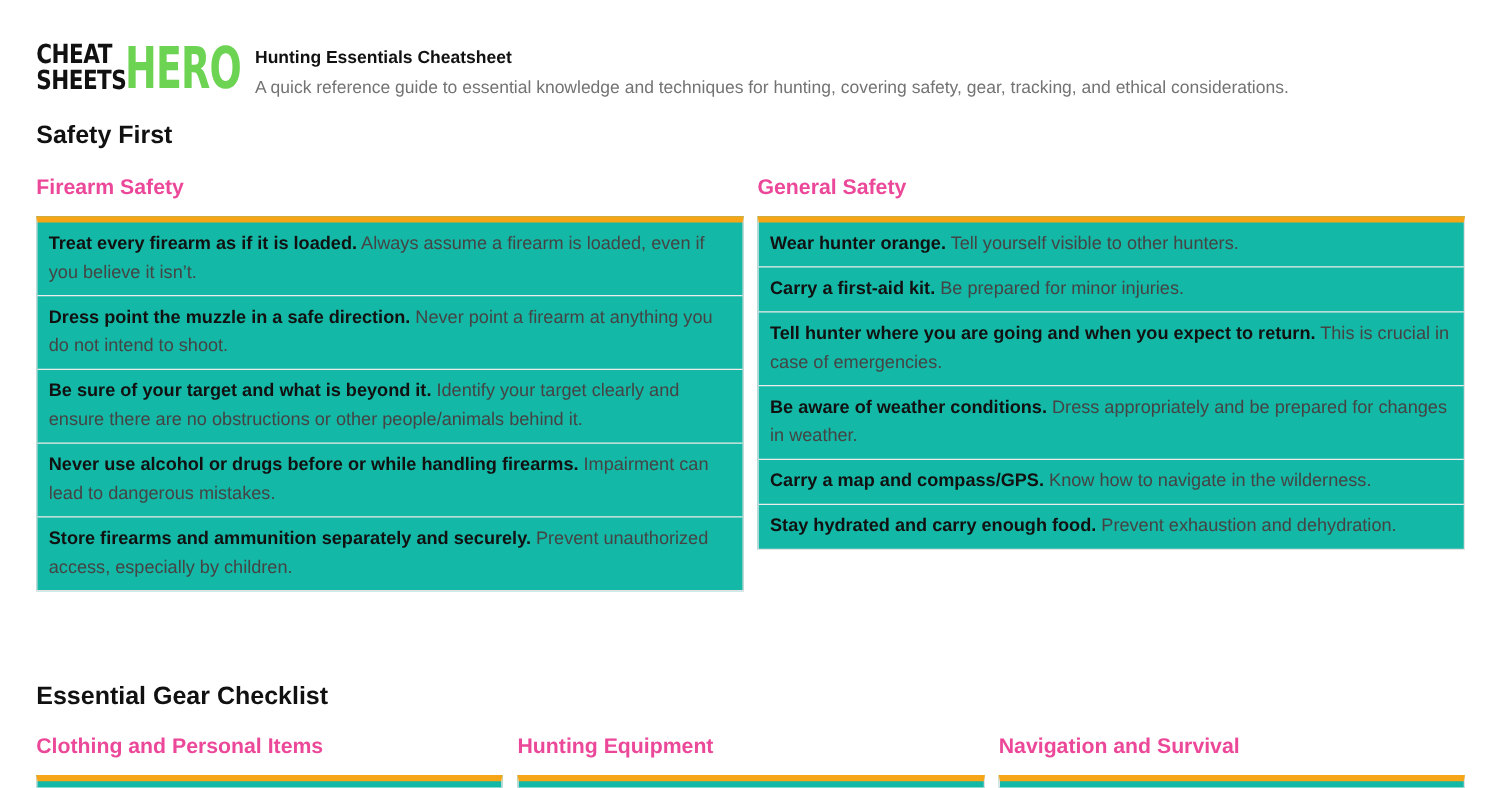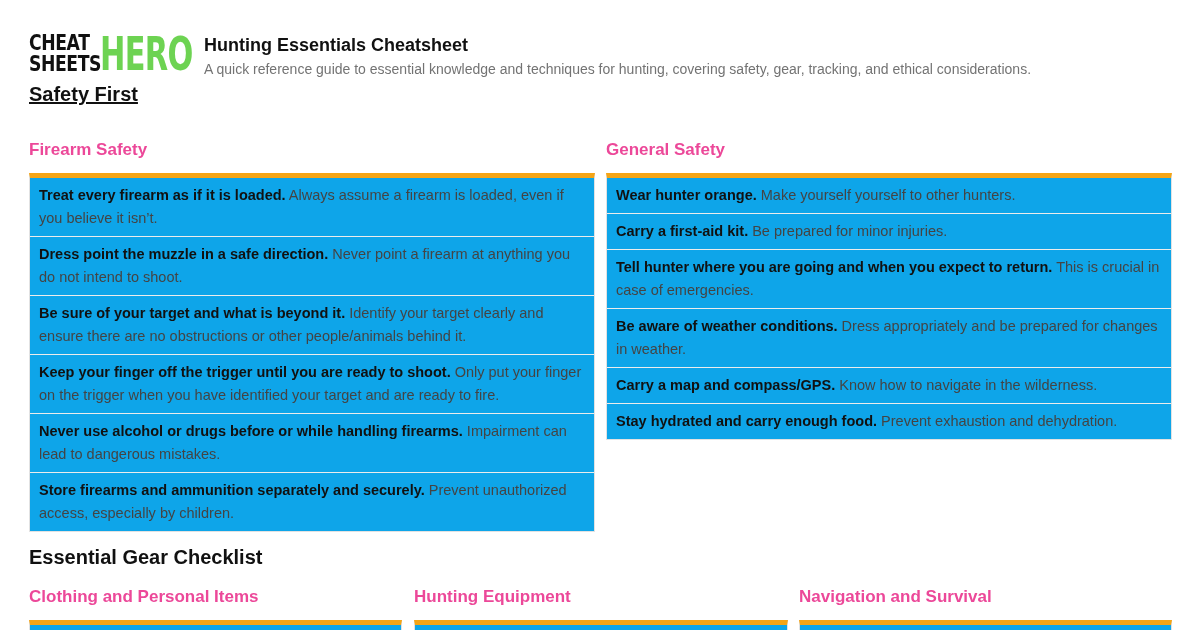--- a/index.html
+++ b/index.html
@@ -6,26 +6,26 @@
   body {
     width: 1200px; height: 630px; overflow: hidden; position: relative;
     font-family: "Liberation Sans", "DejaVu Sans", sans-serif;
     color: #1a1a1a;
   }
   .header { position: absolute; left: 29px; top: 31px; display: flex; align-items: flex-start; }
   .logo { display: flex; align-items: center; height: 46px; }
   .logo-left { display: flex; flex-direction: column; line-height: 21px; font-weight: 900; font-size: 21px; letter-spacing: -0.5px; color: #111; font-family: "DejaVu Sans", sans-serif; transform: scaleX(0.82); transform-origin: left center; width: 72px; }
   .logo-right { font-family: "DejaVu Sans", sans-serif; font-weight: 900; font-size: 46px; line-height: 46px; color: #6dd352; transform: scaleX(0.66); transform-origin: left center; margin-left: -1px; letter-spacing: -1px; width: 100px; }
   .title-block { margin-left: 4px; }
-  .page-title { font-size: 18px; font-weight: bold; margin: 1px 0 0 0; line-height: 26px; color: #111; }
+  .page-title { font-size: 14px; font-weight: bold; margin: 1px 0 0 0; line-height: 26px; color: #111; }
   .page-subtitle { font-size: 14px; margin: 3px 0 0 0; color: #737373; line-height: 16px; }
 
   .section-title { position: absolute; font-size: 20px; font-weight: bold; color: #111; margin: 0; }
   .card-title { position: absolute; font-size: 17px; color: #ec4899; margin: 0; }
-  .card { position: absolute; border: 1px solid #e2e2e2; border-top: 5px solid #f5a516; background: #0ea5e9; box-sizing: border-box; }
+  .card { position: absolute; border: 1px solid #e2e2e2; border-top: 5px solid #f5a516; background: #14b8a6; box-sizing: border-box; }
   .row { padding: 6px 9px; border-bottom: 1px solid #ececec; font-size: 14.5px; line-height: 23px; color: #444; }
   .row:last-child { border-bottom: none; }
   .row b { color: #111; font-weight: bold; }
 </style>
 </head>
 <body>
 
 <div class="header">
   <div class="logo">
     <div class="logo-left">
@@ -33,35 +33,34 @@
       <span>SHEETS</span>
     </div>
     <div class="logo-right">HERO</div>
   </div>
   <div class="title-block">
     <h1 class="page-title">Hunting Essentials Cheatsheet</h1>
     <p class="page-subtitle">A quick reference guide to essential knowledge and techniques for hunting, covering safety, gear, tracking, and ethical considerations.</p>
   </div>
 </div>
 
-<h2 class="section-title" style="left:29px; top:83px;text-decoration:underline;">Safety First</h2>
+<h2 class="section-title" style="left:29px; top:97px;">Safety First</h2>
 
 <h3 class="card-title" style="left:29px; top:140px;">Firearm Safety</h3>
 <div class="card" style="left:29px; top:173px; width:566px;">
   <div class="row"><b>Treat every firearm as if it is loaded.</b><span> Always assume a firearm is loaded, even if you believe it isn’t.</span></div>
   <div class="row"><b>Dress point the muzzle in a safe direction.</b><span> Never point a firearm at anything you do not intend to shoot.</span></div>
   <div class="row"><b>Be sure of your target and what is beyond it.</b><span> Identify your target clearly and ensure there are no obstructions or other people/animals behind it.</span></div>
-  <div class="row"><b>Keep your finger off the trigger until you are ready to shoot.</b><span> Only put your finger on the trigger when you have identified your target and are ready to fire.</span></div>
   <div class="row"><b>Never use alcohol or drugs before or while handling firearms.</b><span> Impairment can lead to dangerous mistakes.</span></div>
   <div class="row"><b>Store firearms and ammunition separately and securely.</b><span> Prevent unauthorized access, especially by children.</span></div>
 </div>
 
 <h3 class="card-title" style="left:606px; top:140px;">General Safety</h3>
 <div class="card" style="left:606px; top:173px; width:566px;">
-  <div class="row"><b>Wear hunter orange.</b><span> Make yourself yourself to other hunters.</span></div>
+  <div class="row"><b>Wear hunter orange.</b><span> Tell yourself visible to other hunters.</span></div>
   <div class="row"><b>Carry a first-aid kit.</b><span> Be prepared for minor injuries.</span></div>
   <div class="row"><b>Tell hunter where you are going and when you expect to return.</b><span> This is crucial in case of emergencies.</span></div>
   <div class="row"><b>Be aware of weather conditions.</b><span> Dress appropriately and be prepared for changes in weather.</span></div>
   <div class="row"><b>Carry a map and compass/GPS.</b><span> Know how to navigate in the wilderness.</span></div>
   <div class="row"><b>Stay hydrated and carry enough food.</b><span> Prevent exhaustion and dehydration.</span></div>
 </div>
 
 <h2 class="section-title" style="left:29px; top:546px;">Essential Gear Checklist</h2>
 
 <h3 class="card-title" style="left:29px; top:587px;">Clothing and Personal Items</h3>

